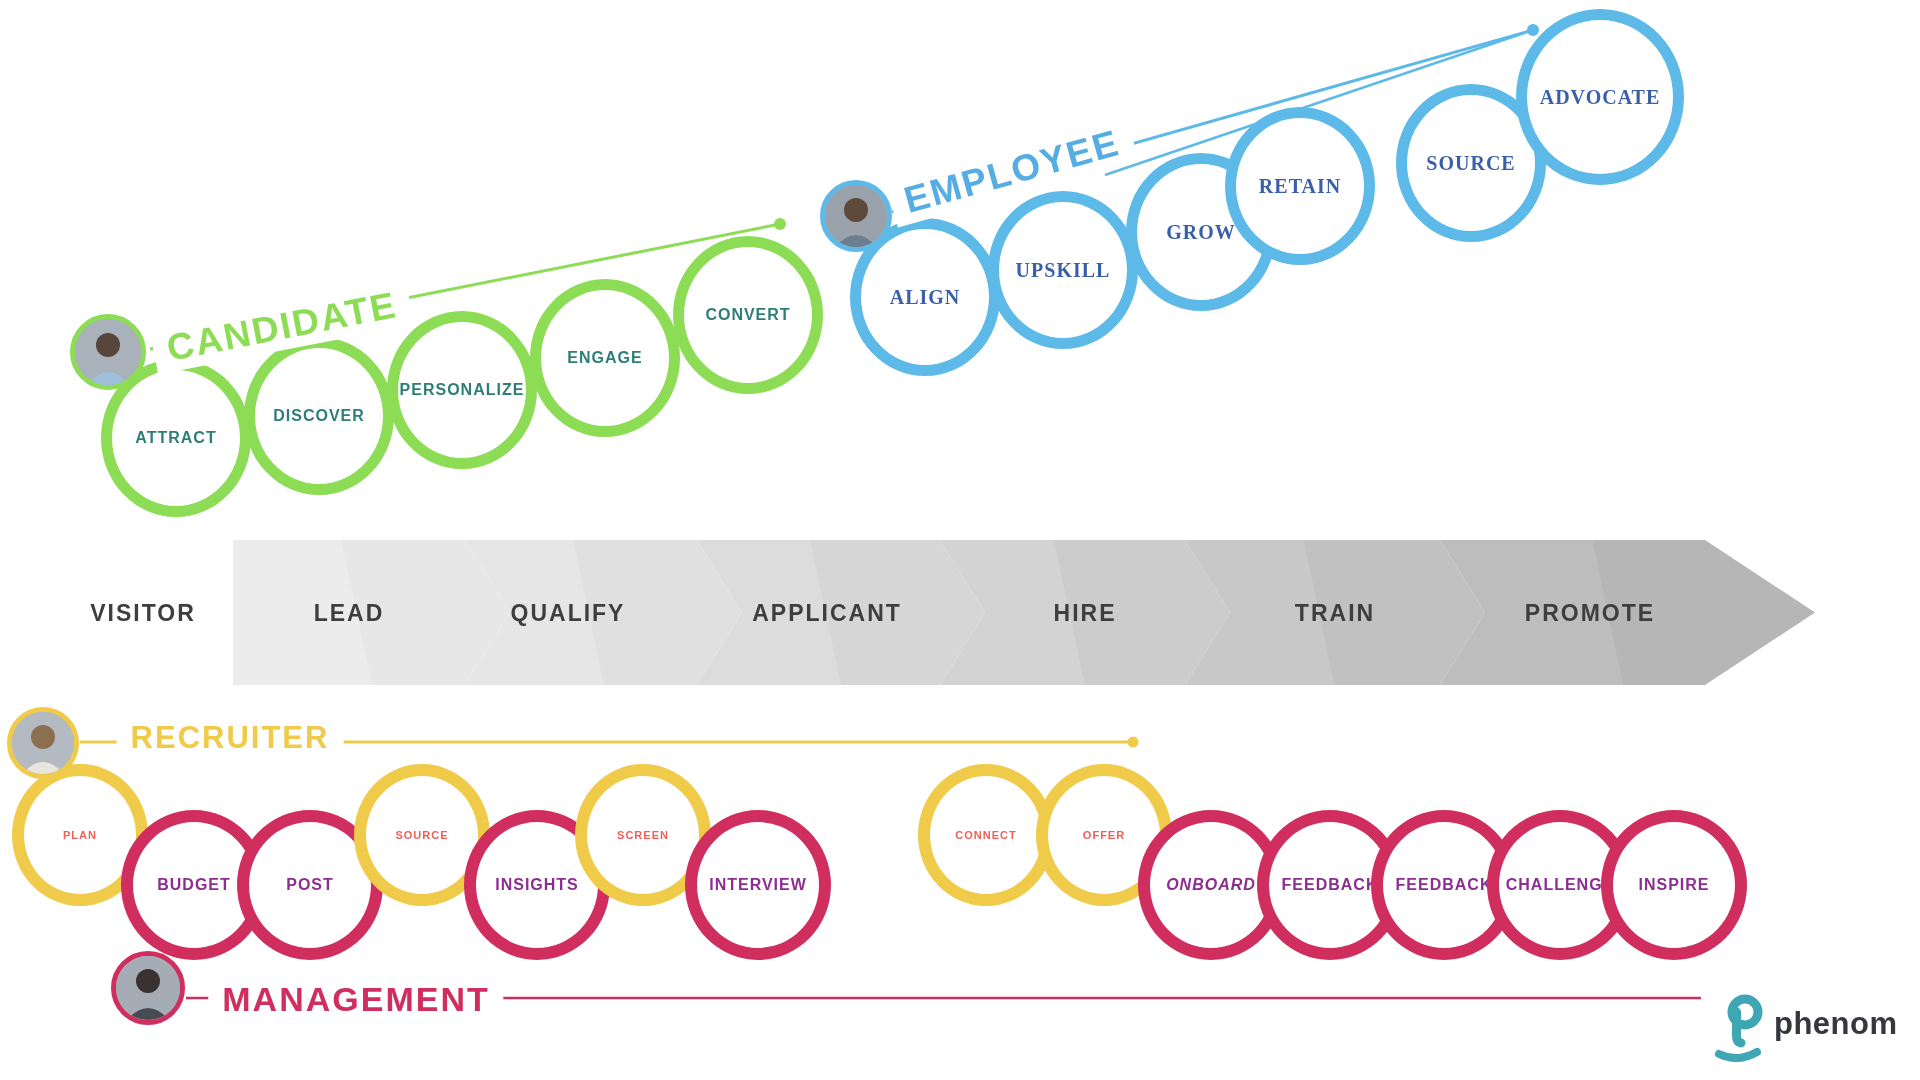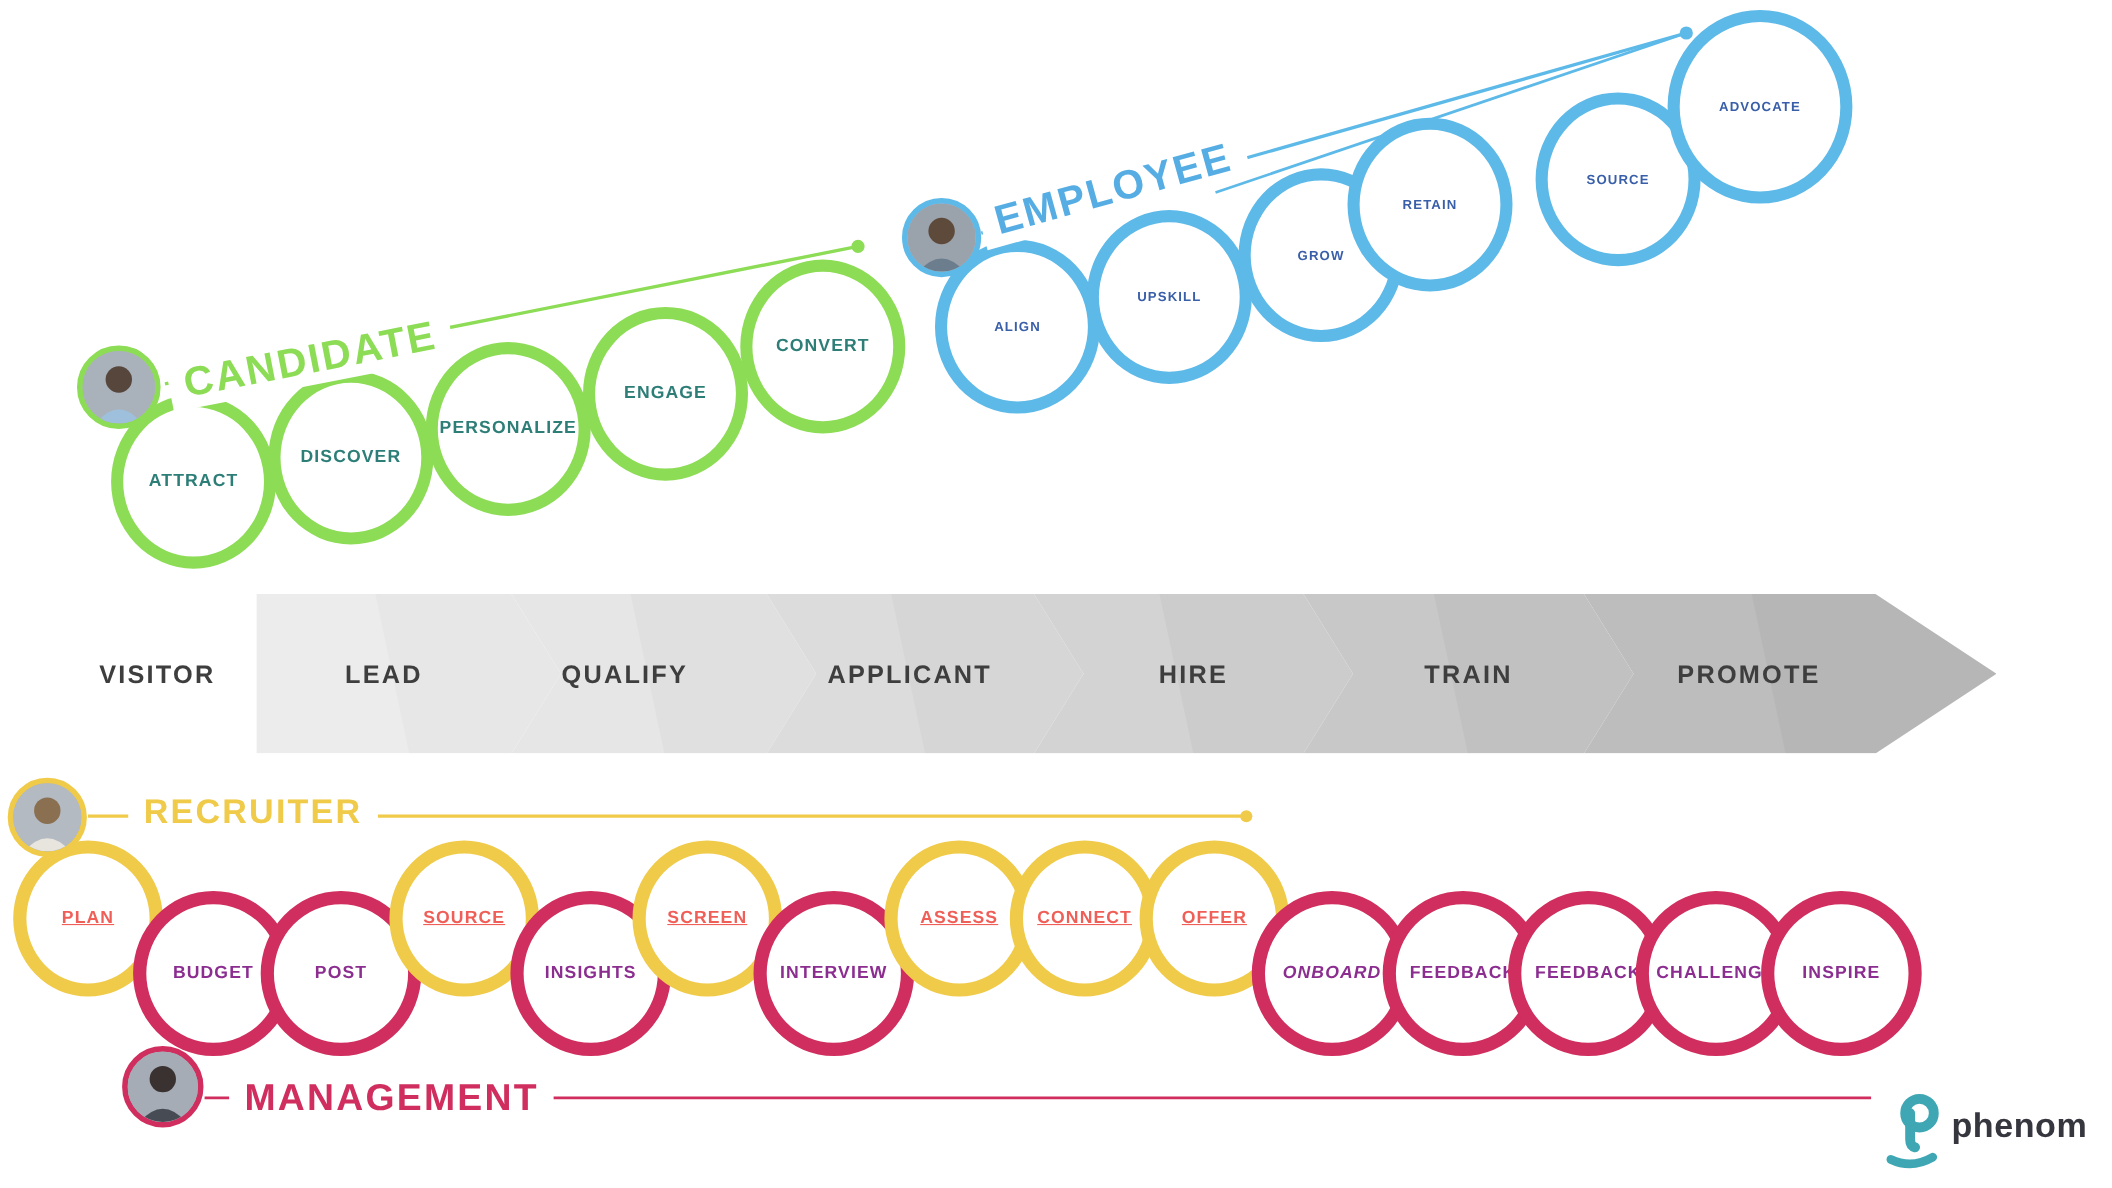--- a/index.html
+++ b/index.html
@@ -34,23 +34,23 @@
     text-align:center; font-size:23px; font-weight:bold; letter-spacing:2px;
     color:var(--band-text); z-index:2;
   }
   
   .stage{
     position:absolute; box-sizing:border-box; border-radius:50%;
     background:#fff; display:flex; align-items:center; justify-content:center;
     text-align:center; font-weight:bold; letter-spacing:1px; z-index:3;
   }
   .stage.green  {width:150px;height:158px;border:11px solid var(--green);  color:var(--teal);     font-size:16px;}
-  .stage.blue   {width:150px;height:158px;border:11px solid var(--blue);   color:var(--blue-dark);font-size:12px;}
+  .stage.blue   {width:150px;height:158px;border:11px solid var(--blue);   color:var(--blue-dark);font-size:20px;font-family:Liberation Serif, serif;}
   .stage.blue.big{width:168px;height:176px;}
-  .stage.yellow {width:136px;height:142px;border:12px solid var(--yellow); color:var(--coral);    font-size:16px;text-decoration:underline;}
+  .stage.yellow {width:136px;height:142px;border:12px solid var(--yellow); color:var(--coral);    font-size:11px;}
   .stage.crimson{width:146px;height:150px;border:12px solid var(--crimson);color:var(--purple);   font-size:16px;}
   
   .journey-title{
     position:absolute; transform:translate(-50%,-50%); background:#fff;
     padding:2px 14px; font-weight:800; white-space:nowrap; z-index:4;
   }
   .t-candidate {font-size:37px; letter-spacing:2px; color:var(--green);}
   .t-employee  {font-size:37px; letter-spacing:2px; color:var(--blue-title);}
   .t-recruiter {font-size:31px; letter-spacing:2px; color:var(--yellow);}
   .t-management{font-size:34px; letter-spacing:2px; color:var(--crimson);}
@@ -150,23 +150,20 @@
     </div>
   <div class="stage crimson" style="left:464px;top:810px;">
       <span>INSIGHTS</span>
     </div>
   <div class="stage yellow" style="left:575px;top:764px;">
       <span>SCREEN</span>
     </div>
   <div class="stage crimson" style="left:685px;top:810px;">
       <span>INTERVIEW</span>
     </div>
-  <div class="stage yellow" style="left:804px;top:764px;">
-      <span>ASSESS</span>
-    </div>
   <div class="stage yellow" style="left:918px;top:764px;">
       <span>CONNECT</span>
     </div>
   <div class="stage yellow" style="left:1036px;top:764px;">
       <span>OFFER</span>
     </div>
   <div class="stage crimson" style="left:1138px;top:810px;font-style:italic;">
       <span>ONBOARD</span>
     </div>
   <div class="stage crimson" style="left:1257px;top:810px;">

